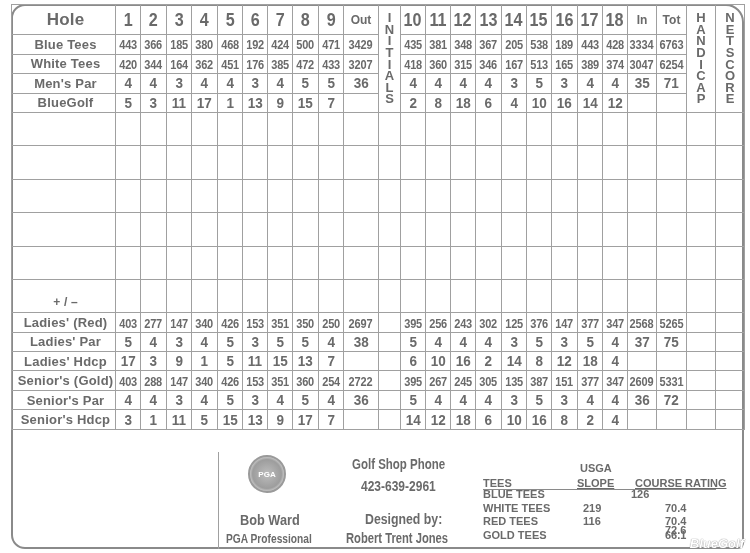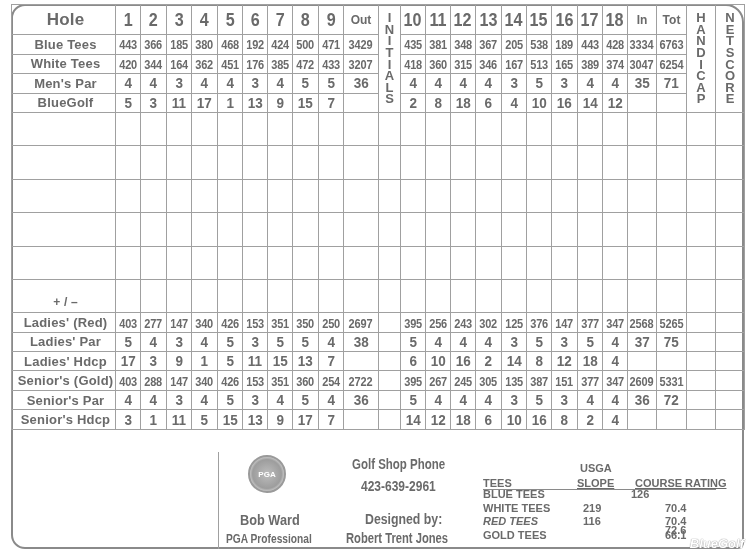--- a/index.html
+++ b/index.html
@@ -565,21 +565,21 @@
 <div class="txt" style="left:577px; top:477px; font-size:11px; text-decoration:underline;">SLOPE</div>
 <div class="txt" style="left:635px; top:477px; font-size:11px; text-decoration:underline;">COURSE RATING</div>
 <div style="position:absolute; left:483px; top:489px; width:233px; border-top:1px solid #8a8a8a;"></div>
 <div id="ratings-rows">
     <div class="rt-row" style="left: 483px; top: 488px;">BLUE TEES</div>
     <div class="rt-row" style="left: 583px; top: 488px; margin-left: 48px;">126</div>
     <div class="rt-row" style="left: 665px; top: 488px; margin-top: 36px;">72.6</div>
     <div class="rt-row" style="left: 483px; top: 501.5px;">WHITE TEES</div>
     <div class="rt-row" style="left: 583px; top: 501.5px;">219</div>
     <div class="rt-row" style="left: 665px; top: 501.5px;">70.4</div>
-    <div class="rt-row" style="left: 483px; top: 515px; font-style: italic;">RED TEES</div>
+    <div class="rt-row" style="left: 483px; top: 515px;">RED TEES</div>
     <div class="rt-row" style="left: 583px; top: 515px;">116</div>
     <div class="rt-row" style="left: 665px; top: 515px;">70.4</div>
     <div class="rt-row" style="left: 483px; top: 528.5px;">GOLD TEES</div>
     <div class="rt-row" style="left: 583px; top: 558px;">111</div>
     <div class="rt-row" style="left: 665px; top: 528.5px;">66.1</div>
   </div>
 
 <div class="watermark">BlueGolf</div>
 
 </body></html>

